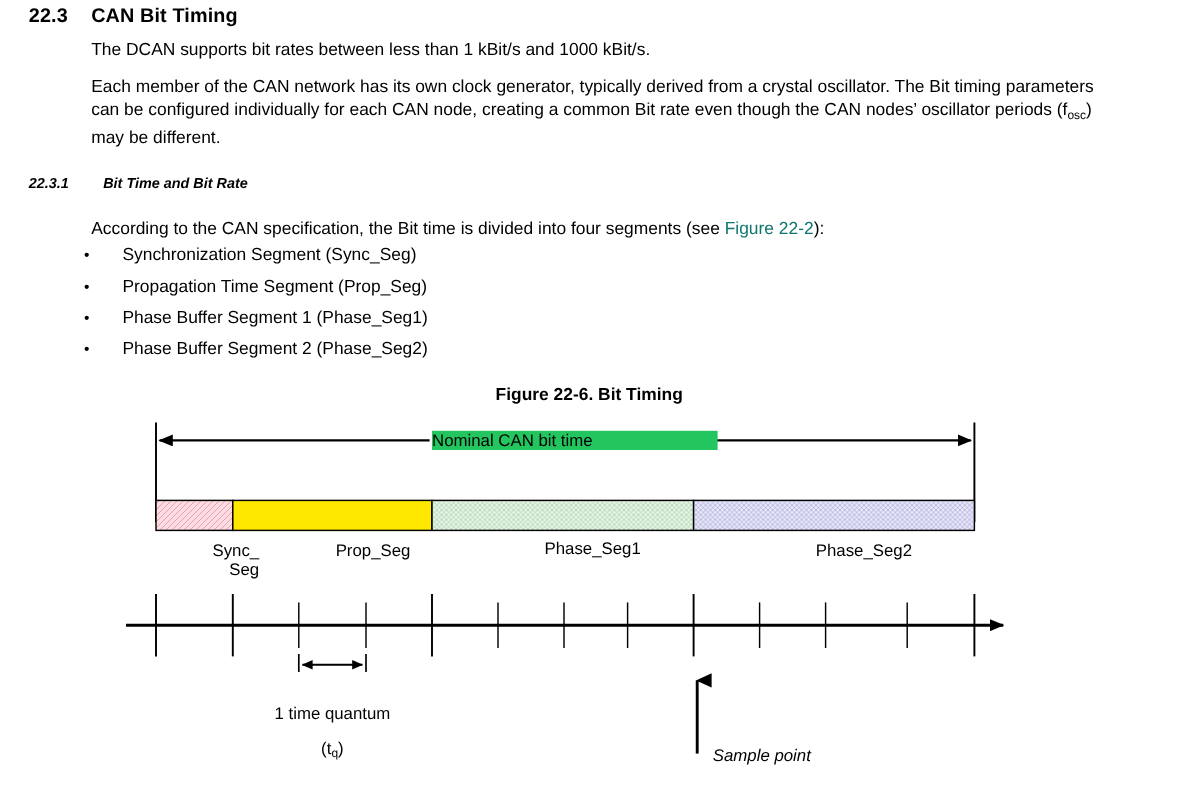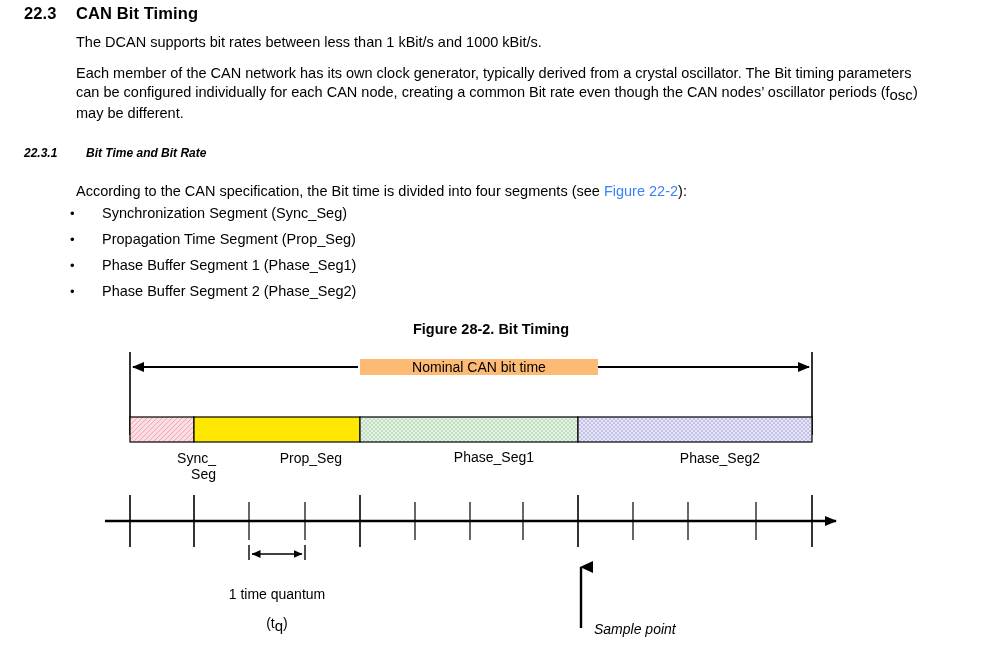--- a/index.html
+++ b/index.html
@@ -46,24 +46,24 @@
   .para {
     position: absolute;
     left: 76px;
     font-size: 14.5px;
     line-height: 19px;
   }
   #p1 { top: 33px; width: 860px; }
   #p2 { top: 64px; width: 860px; }
   #p3 { top: 182px; width: 860px; }
 
-  .link { color: #3b82f6; }
+  .link { color: #0f766e; }
 
   sub {
-    font-size: 15px;
+    font-size: 10px;
     vertical-align: -3px;
   }
 
   
   .bullets {
     position: absolute;
     left: 70px;
     top: 205px;
     width: 600px;
   }
@@ -140,21 +140,21 @@
     <div class="bullet-row">
       <span class="bullet-dot">•</span>
       <span>Phase Buffer Segment 1 (Phase_Seg1)</span>
     </div>
     <div class="bullet-row">
       <span class="bullet-dot">•</span>
       <span>Phase Buffer Segment 2 (Phase_Seg2)</span>
     </div>
   </div>
 
-  <div class="fig-title">Figure 28-2. Bit Timing</div>
+  <div class="fig-title">Figure 22-6. Bit Timing</div>
 
   <div class="figure">
     <svg width="982" height="300" viewBox="0 0 982 300" xmlns="http://www.w3.org/2000/svg">
       <defs>
         <marker id="arrR" markerWidth="12" markerHeight="10" refX="11" refY="5" orient="auto" markerUnits="userSpaceOnUse">
           <path d="M0,0 L12,5 L0,10 z" fill="#000"></path>
         </marker>
         <marker id="arrL" markerWidth="12" markerHeight="10" refX="1" refY="5" orient="auto" markerUnits="userSpaceOnUse">
           <path d="M12,0 L0,5 L12,10 z" fill="#000"></path>
         </marker>
@@ -211,21 +211,21 @@
       <line x1="756" y1="157" x2="756" y2="195" stroke="#000" stroke-width="1.2"></line>
       <line x1="812" y1="150" x2="812" y2="202" stroke="#000" stroke-width="1.6"></line>
 
       <line x1="249" y1="200" x2="249" y2="215" stroke="#000" stroke-width="1.4"></line>
       <line x1="305" y1="200" x2="305" y2="215" stroke="#000" stroke-width="1.4"></line>
       <line x1="252" y1="209" x2="302" y2="209" stroke="#000" stroke-width="1.6" marker-start="url(#arrLs)" marker-end="url(#arrRs)"></line>
 
       <line x1="581" y1="283" x2="581" y2="222" stroke="#000" stroke-width="2.4" marker-end="url(#arrUp)"></line>
     </svg>
 
-    <div class="fig-text" style="left:360px; top:14px; width:238px; text-align:center; background:#fdba74;">Nominal CAN bit time</div>
+    <div class="fig-text" style="left:360px; top:14px; width:238px; text-align:left; background:#22c55e;">Nominal CAN bit time</div>
 
     <div class="seg-label" style="left:108px; top:105px; width:108px;">
       <div>Sync_</div>
       <div>Seg</div>
     </div>
 
     <div class="seg-label" style="left:212px; top:105px; width:130px;">Prop_Seg</div>
 
     <div class="seg-label" style="left:404px; top:104px; width:130px;">Phase_Seg1</div>
 

